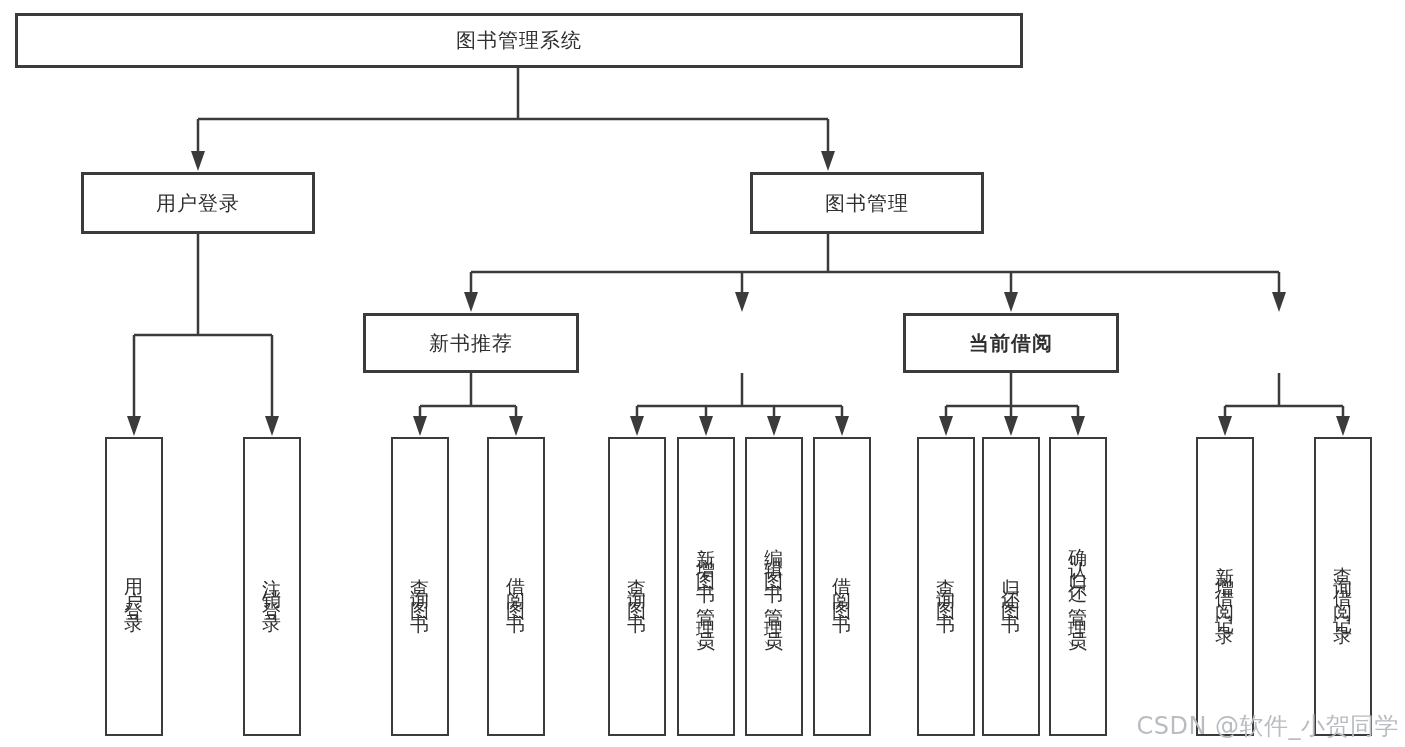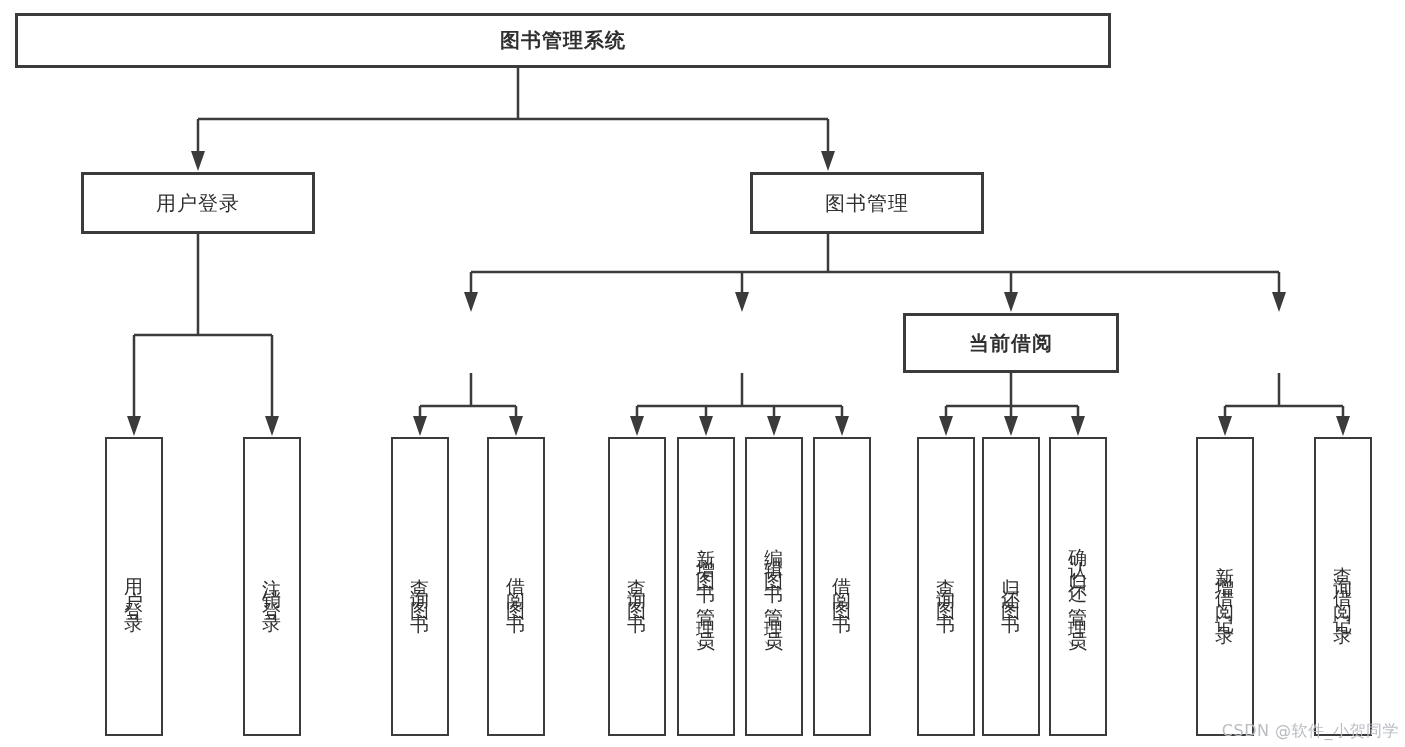--- a/index.html
+++ b/index.html
@@ -27,21 +27,21 @@
     box-sizing: border-box;
     background: #ffffff;
     border: 3px solid var(--line, #3b3b3b);
     display: flex;
     align-items: center;
     justify-content: center;
     font-size: 20px;
     letter-spacing: 1px;
     color: var(--text, #2f2f2f);
   }
-  .root-box   { left: 15px;  top: 13px;  width: 1096px; height: 55px; font-weight: bold; }
+  .root-box   { left: 15px;  top: 13px;  width: 1008px; height: 55px; }
   .l2-box     { top: 172px; width: 234px; height: 62px; }
   .l2-user    { left: 81px; }
   .l2-mgmt    { left: 750px; font-family: Liberation Mono, monospace; }
   .l3-box     { top: 313px; width: 216px; height: 60px; }
   .l3-rec     { left: 363px; }
   .l3-borrow  { left: 634px; }
   .l3-current { left: 903px; font-weight: bold; }
   .l3-records { left: 1171px; }
   .leaf {
     top: 437px;
@@ -67,21 +67,21 @@
   .lf8  { left: 813px; }
   .lf9  { left: 917px; }
   .lf10 { left: 982px; }
   .lf11 { left: 1049px; }
   .lf12 { left: 1196px; }
   .lf13 { left: 1314px; }
   #watermark {
     position: absolute;
     right: 6px;
     bottom: 5px;
-    font-size: 16px;
+    font-size: 24px;
     color: var(--watermark, #b9bcc1);
     z-index: 5;
     letter-spacing: 0.5px;
   }
 </style>
 </head>
 <body>
 
 <div id="stage">
 
@@ -100,20 +100,21 @@
              M630,416 H644 L637,436 Z M699,416 H713 L706,436 Z M767,416 H781 L774,436 Z M835,416 H849 L842,436 Z
              M939,416 H953 L946,436 Z M1004,416 H1018 L1011,436 Z M1071,416 H1085 L1078,436 Z
              M1218,416 H1232 L1225,436 Z M1336,416 H1350 L1343,436 Z"></path>
   </svg>
 
   <div class="box root-box">图书管理系统</div>
 
   <div class="box l2-box l2-user">用户登录</div>
   <div class="box l2-box l2-mgmt">图书管理</div>
 
+  <div class="box l3-box l3-rec">新书推荐</div>
   <div class="box l3-box l3-current">当前借阅</div>
 
   <div class="box leaf lf1">
     <span>用户登录</span>
   </div>
   <div class="box leaf lf2">
     <span>注销登录</span>
   </div>
 
   <div class="box leaf lf3">

